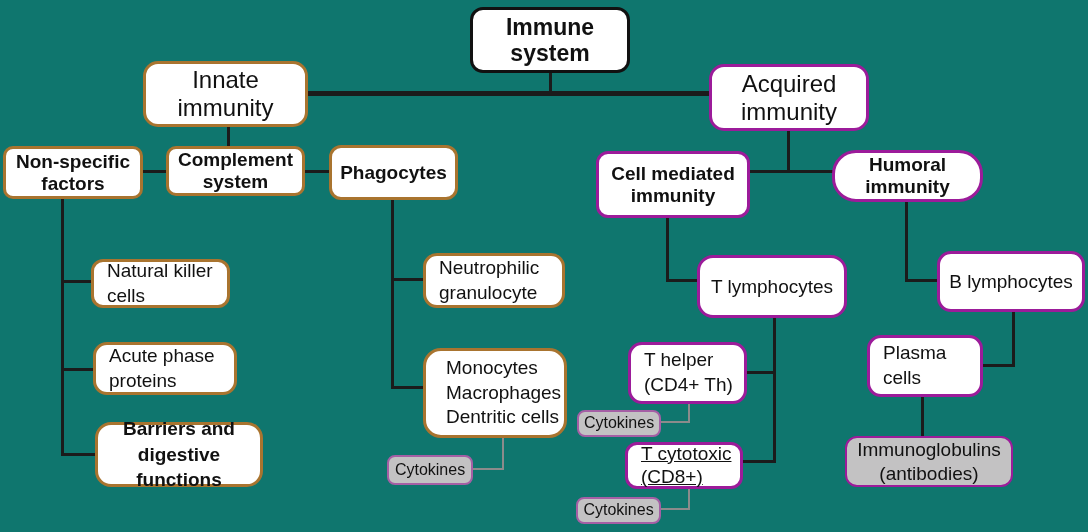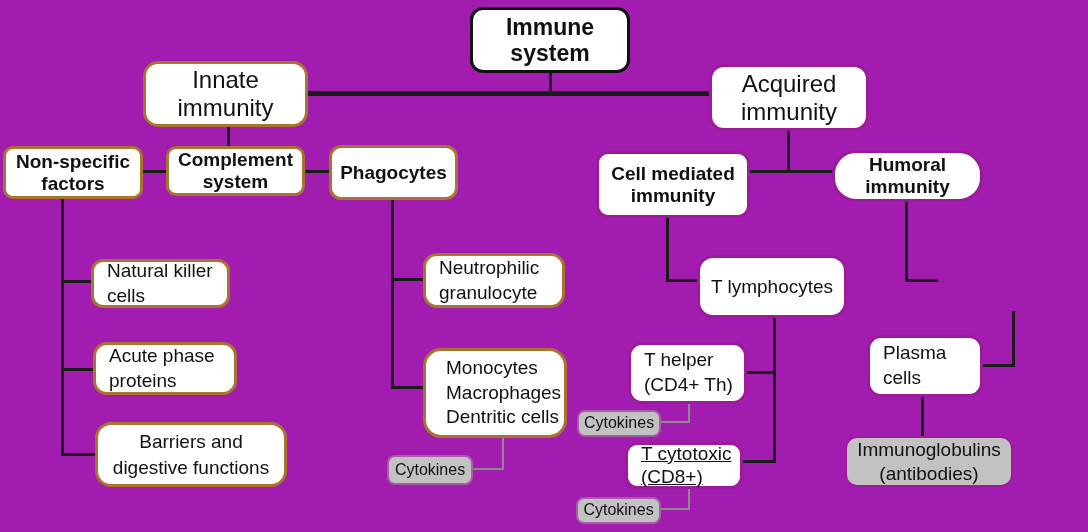--- a/index.html
+++ b/index.html
@@ -1,17 +1,17 @@
 <!DOCTYPE html>
 <html><head>
 <meta charset="utf-8">
 <style>
   html, body { margin:0; padding:0; background:#ffffff; }
   #stage {
-    position:relative; width:1088px; height:532px; background:#a21caf;
+    position:relative; width:1088px; height:532px; background:#0f766e;
     font-family:"Liberation Sans", sans-serif; color:#111111; overflow:hidden;
   }
   .box {
     position:absolute; box-sizing:border-box; background:#ffffff;
     border:3px solid #111111; display:flex; align-items:center; justify-content:center;
     text-align:center; white-space:pre-line; line-height:1.15; color:#111111;
   }
   .brown   { border-color:#a9742f; }
   .magenta { border-color:#9c1b9a; }
   .blackb  { border-color:#111111; }
@@ -81,21 +81,21 @@
 
   <div class="box magenta bold" style="left:832px;top:150px;width:151px;height:52px;border-radius:24px;font-size:19px;">Humoral
 immunity</div>
 
   <div class="box brown leftal" style="left:91px;top:259px;width:139px;height:49px;border-radius:12px;font-size:19px;">Natural killer
 cells</div>
 
   <div class="box brown leftal" style="left:93px;top:342px;width:144px;height:53px;border-radius:14px;font-size:19px;">Acute phase
 proteins</div>
 
-  <div class="box brown" style="left:95px;top:422px;width:192px;height:65px;border-radius:16px;font-size:19px;line-height:1.35;">Barriers and
+  <div class="box brown" style="left:95px;top:422px;width:168px;height:65px;border-radius:16px;font-size:19px;line-height:1.35;font-weight:bold;">Barriers and
 digestive functions</div>
 
   <div class="box brown leftal" style="left:423px;top:253px;width:142px;height:55px;border-radius:14px;font-size:19px;">Neutrophilic
 granulocyte</div>
 
   <div class="box brown leftal" style="left:423px;top:348px;width:144px;height:90px;border-radius:18px;font-size:19px;padding-left:20px;">Monocytes
 Macrophages
 Dentritic cells</div>
 
   <div class="box cyto" style="left:387px;top:455px;width:86px;height:30px;">Cytokines</div>
@@ -105,20 +105,21 @@
   <div class="box magenta leftal" style="left:628px;top:342px;width:119px;height:62px;border-radius:14px;font-size:19px;">T helper
 (CD4+ Th)</div>
 
   <div class="box cyto" style="left:577px;top:410px;width:84px;height:27px;">Cytokines</div>
 
   <div class="box magenta leftal" style="left:625px;top:442px;width:118px;height:47px;border-radius:12px;font-size:19px;line-height:1.2;text-decoration:underline;">T cytotoxic
 (CD8+)</div>
 
   <div class="box cyto" style="left:576px;top:497px;width:85px;height:27px;">Cytokines</div>
 
+  <div class="box magenta" style="left:937px;top:251px;width:148px;height:61px;border-radius:14px;font-size:19px;">B lymphocytes</div>
 
   <div class="box magenta leftal" style="left:867px;top:335px;width:116px;height:62px;border-radius:14px;font-size:19px;">Plasma
 cells</div>
 
   <div class="box magenta grayfill" style="left:845px;top:436px;width:168px;height:51px;border-radius:12px;font-size:19px;border-width:2.5px;line-height:1.25;">Immunoglobulins
 (antibodies)</div>
 
 </div>
 
 </body></html>

